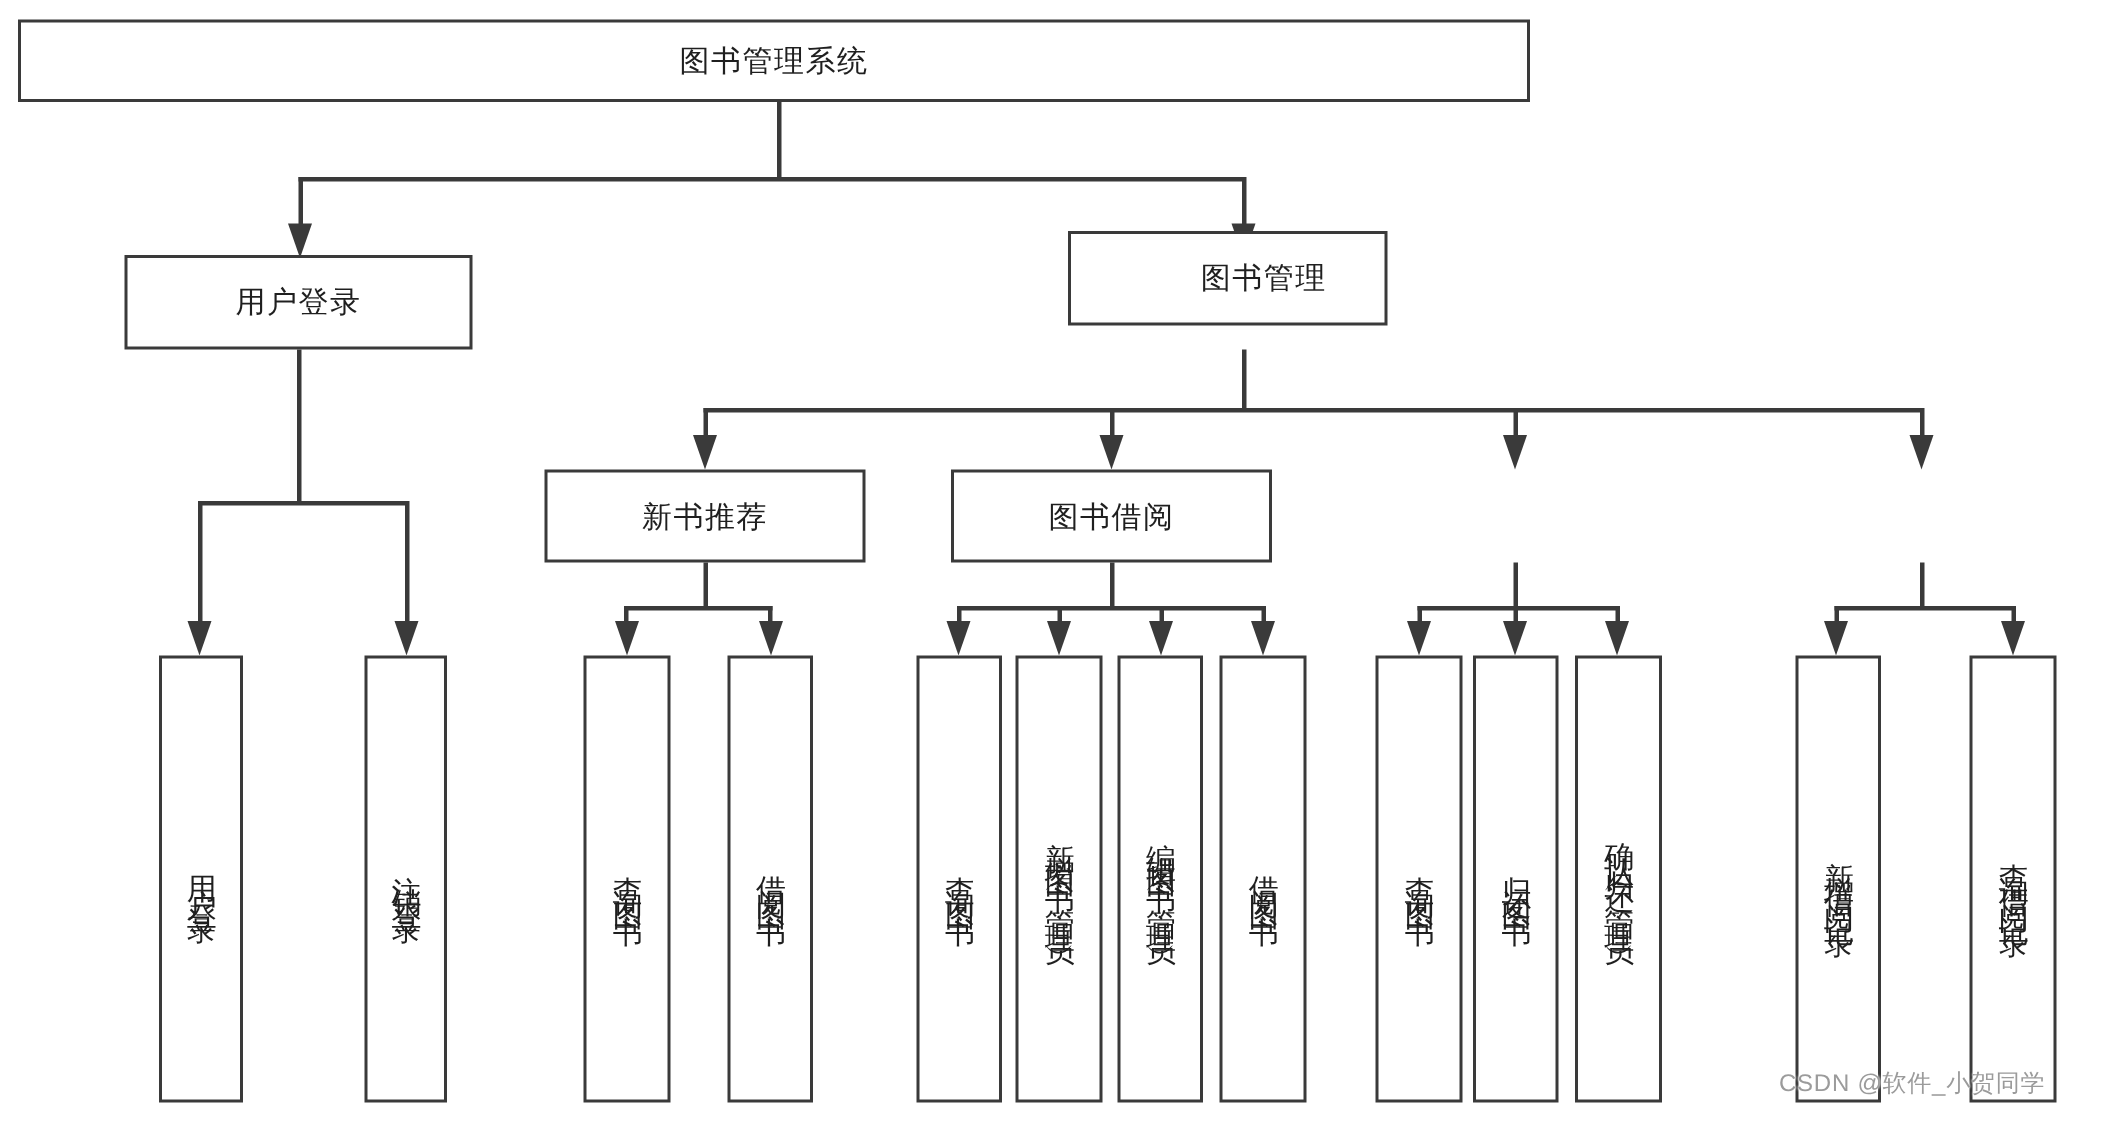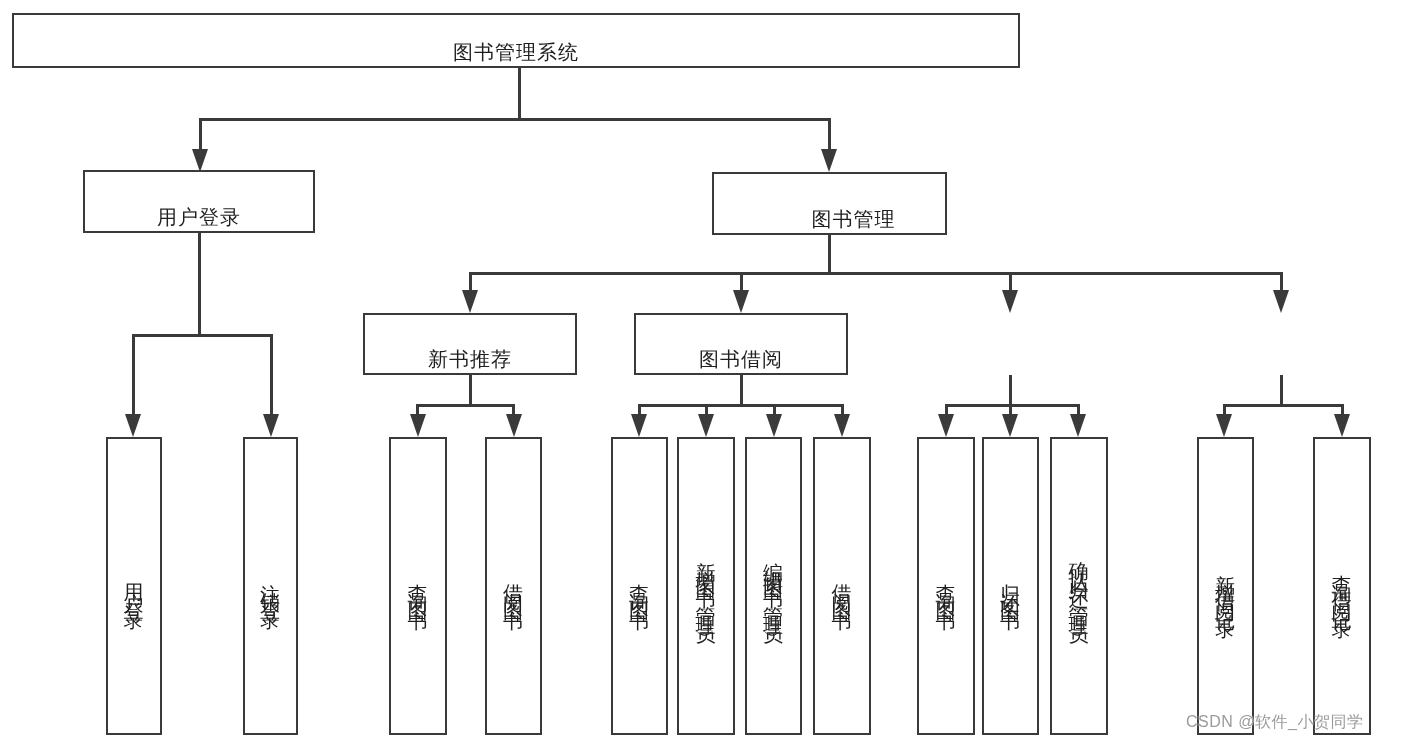--- a/index.html
+++ b/index.html
@@ -9,21 +9,21 @@
     --wm:#9b9b9b;
   }
   html,body{margin:0;padding:0;background:var(--bg);}
   .canvas{
     position:relative;width:1405px;height:747px;background:var(--bg);
     font-family:"Liberation Sans","DejaVu Sans",sans-serif;color:var(--text);
     overflow:hidden;
   }
   .node{
     position:absolute;box-sizing:border-box;border:2px solid var(--line);
-    background:#fff;display:flex;align-items:flex-end;justify-content:center;
+    background:#fff;display:flex;align-items:center;justify-content:center;
     font-size:20px;letter-spacing:1px;white-space:nowrap;
   }
   .leaf{
     position:absolute;top:437px;height:298px;box-sizing:border-box;
     border:2px solid var(--line);background:#fff;
     display:flex;align-items:center;justify-content:center;
   }
   .vtext{
     writing-mode:vertical-rl;text-orientation:mixed;
     font-size:20px;line-height:1;letter-spacing:9px;color:var(--text);
@@ -53,21 +53,21 @@
   <div class="vl" style="left:518px;top:68px;height:50px;"></div>
   <div class="hl" style="left:199px;top:118px;width:630px;"></div>
   <div class="vl" style="left:199px;top:118px;height:32px;"></div>
   <div class="vl" style="left:828px;top:118px;height:32px;"></div>
   <div class="ar" style="left:192px;top:149px;"></div>
   <div class="ar" style="left:821px;top:149px;"></div>
 
   <div class="node" style="left:83px;top:170px;width:232px;height:63px;">
     <span>用户登录</span>
   </div>
-  <div class="node" style="left:712px;top:172px;width:235px;height:63px;padding-left:48px;">
+  <div class="node" style="left:712px;top:154px;width:213px;height:63px;padding-left:48px;">
     <span>图书管理</span>
   </div>
 
   <div class="vl" style="left:198px;top:233px;height:103px;"></div>
   <div class="hl" style="left:132px;top:334px;width:140px;"></div>
   <div class="vl" style="left:132px;top:334px;height:82px;"></div>
   <div class="vl" style="left:270px;top:334px;height:82px;"></div>
   <div class="ar" style="left:125px;top:414px;"></div>
   <div class="ar" style="left:263px;top:414px;"></div>
 

